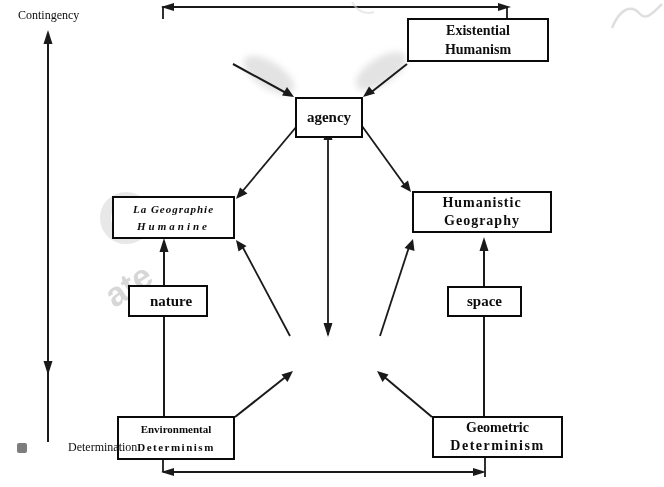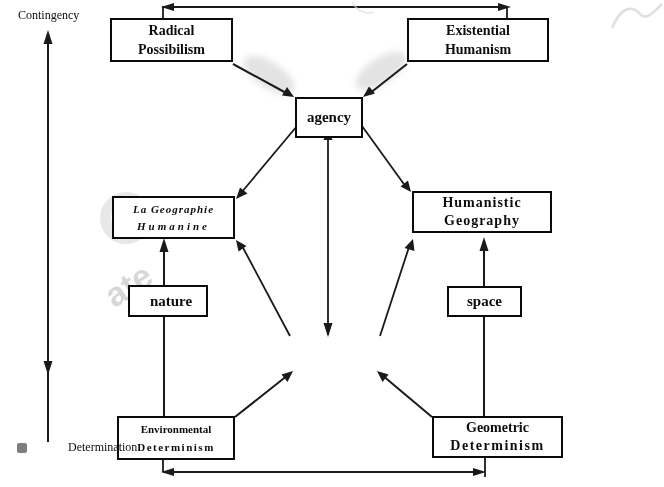--- a/index.html
+++ b/index.html
@@ -126,24 +126,20 @@
 
     <g>
       <line x1="484" y1="416" x2="484" y2="240" stroke-width="2"></line>
       <polygon points="484,237 479.5,251 488.5,251" fill="#1a1a1a" stroke="none"></polygon>
     </g>
 
     <path d="M612,28 C620,8 632,4 640,14 C646,21 654,12 662,4" stroke="#d2d2d2" stroke-width="2.5" opacity="0.7"></path>
     <path d="M352,2 q8,14 22,10" stroke="#dadada" stroke-width="2" opacity="0.6"></path>
   </svg>
 
-  <div class="node fs14" style="left:110px;top:18px;width:123px;height:44px;">
-    <span>Radical</span>
-    <span>Possibilism</span>
-  </div>
 
   <div class="node fs14" style="left:407px;top:18px;width:142px;height:44px;">
     <span>Existential</span>
     <span>Humanism</span>
   </div>
 
   <div class="node fs15" style="left:295px;top:97px;width:68px;height:41px;">
     <span>agency</span>
   </div>
 

